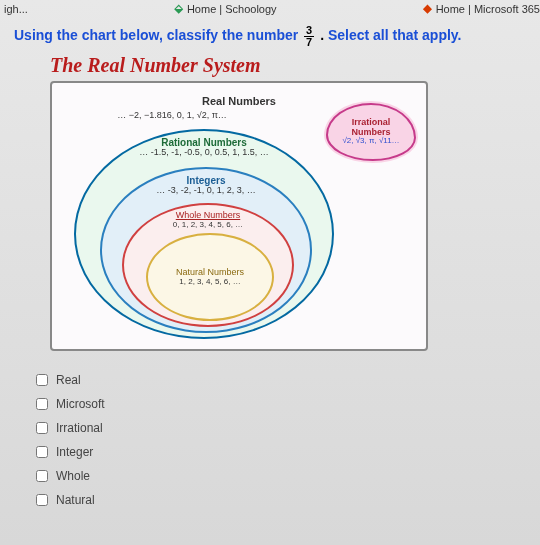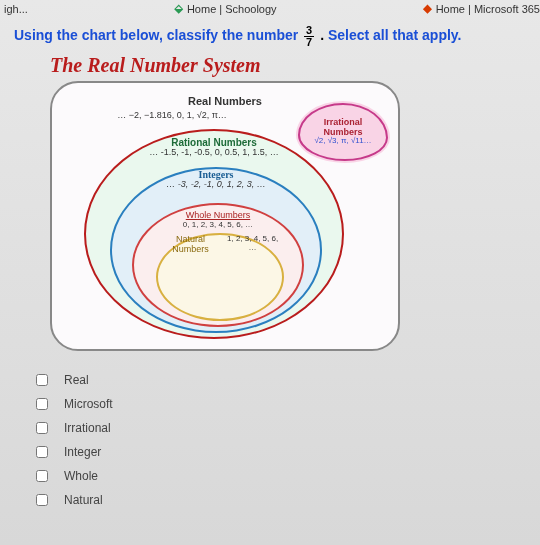--- a/index.html
+++ b/index.html
@@ -43,24 +43,24 @@
   .chart-title {
     font-family: "Comic Sans MS", cursive;
     color: #b91c1c;
     font-size: 20px;
     font-weight: bold;
     font-style: italic;
     padding: 2px 0 4px 50px;
   }
   .diagram-wrap {
     margin-left: 50px;
-    width: 350px;
+    width: 378px;
     height: 270px;
     border: 2px solid #888;
-    border-radius: 28px;
+    border-radius: 4px;
     background: #fcfafc;
     position: relative;
     font-family: Arial, sans-serif;
   }
   .label { font-size: 10px; text-align: center; line-height: 1.1; }
   .values { font-size: 9px; text-align: center; line-height: 1.1; }
   .real-label { position: absolute; top: 12px; left: 0; right: 0; color: #333; font-weight: bold; font-size: 11px; text-align:center;}
   .real-vals { position: absolute; top: 28px; left: 30px; width: 180px; text-align:center;}
   .irrational {
     position: absolute;
@@ -70,54 +70,54 @@
     background: #f9d4e6;
     border: 2px solid #c63a8a;
     box-shadow: 0 0 0 2px #f9d4e6;
     display: flex; flex-direction: column; align-items: center; justify-content: center;
     padding: 4px;
   }
   .irrational .label { color: #a23; font-weight: bold; font-size: 9px;}
   .irrational .values { color: #3050d0; font-size: 8px;}
   .oval { position: absolute; border-radius: 50%; text-align: center; }
   .rational {
-    top: 46px; left: 32px; width: 260px; height: 210px;
-    border: 2px solid #b91c1c; background: #eaf8ee;
+    top: 46px; left: 22px; width: 260px; height: 210px;
+    border: 2px solid #0369a1; background: #eaf8ee;
   }
   .rational > .label { color: #1d6b38; font-weight: bold; margin-top: 6px;}
   .rational > .values { color: #333; }
   .integers {
     top: 36px; left: 24px; width: 212px; height: 166px;
     border: 2px solid #2a7fbf; background: #e2eff8;
   }
-  .integers > .label { color: #1a5d94; font-weight: bold; margin-top: 0; font-family: Liberation Serif, serif;}
-  .integers > .values { color: #333; font-style: italic; }
+  .integers > .label { color: #1a5d94; font-weight: bold; margin-top: 6px;}
+  .integers > .values { color: #333; }
   .whole {
     top: 34px; left: 20px; width: 172px; height: 124px;
     border: 2px solid #d04040; background: #fbeeee;
   }
   .whole > .label { color: #a22; margin-top: 6px; font-size: 9px; text-decoration: underline;}
   .whole > .values { color: #333; font-size: 8px;}
   .natural {
     top: 28px; left: 22px; width: 128px; height: 88px;
     border: 2px solid #d8b040; background: #fcf7e6;
-    display:flex; flex-direction:row; justify-content:center;
+    display:flex; flex-direction:column; justify-content:center;
   }
   .natural > .label { color: #8a6a10; font-size: 9px;}
   .natural > .values { color: #333; font-size: 8px;}
   .options {
     margin-top: 22px;
     margin-left: 36px;
     display: flex;
     flex-direction: column;
     gap: 10px;
     font-size: 12px;
     color: #444;
   }
-  .opt { display: flex; align-items: center; gap: 16px; }
+  .opt { display: flex; align-items: center; gap: 8px; }
   .opt input { width: 12px; height: 12px; }
 </style>
 </head>
 <body>
 
 <div class="tabs">
   <span>igh...</span>
   <div class="tab">
     <span style="color:#2a9a54;font-weight:bold;">⬙</span>
     <span>Home | Schoology</span>

